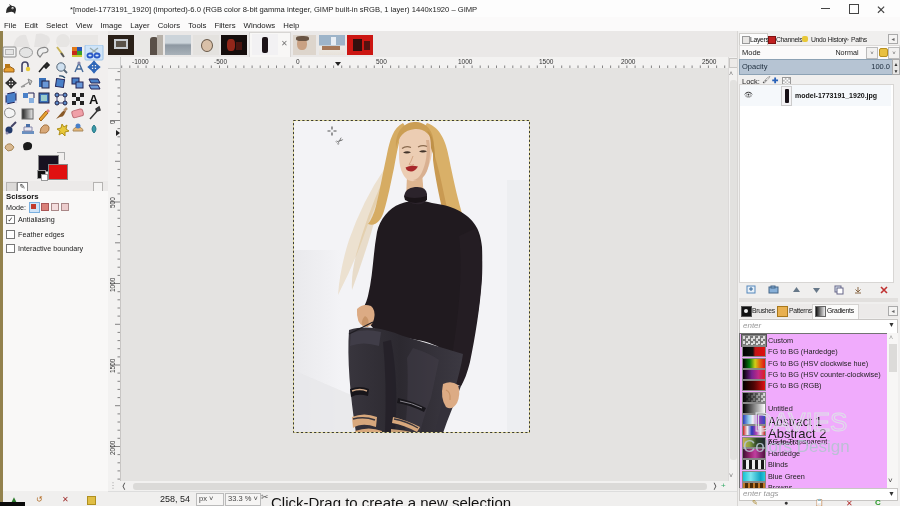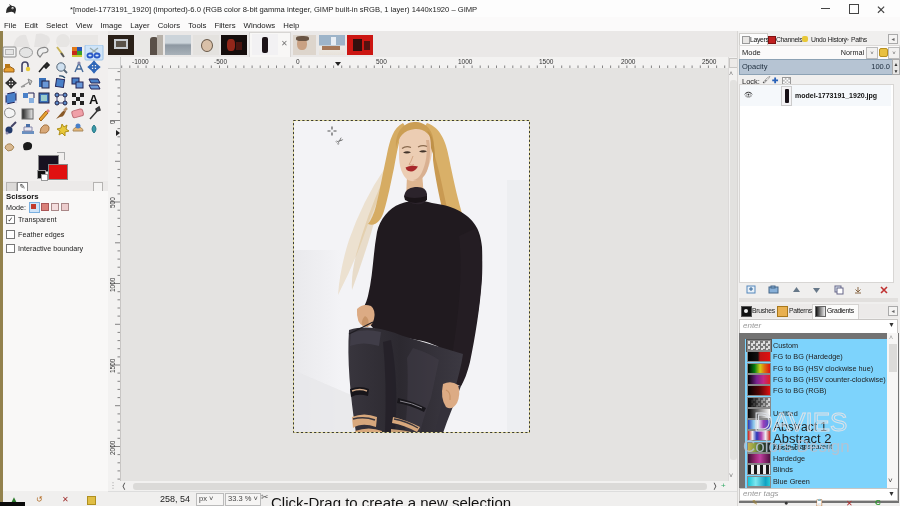--- a/index.html
+++ b/index.html
@@ -153,21 +153,21 @@
 <div class="abs" style="left:93px;top:182px;width:8px;height:8px;background:#f5f4f3;border:1px solid #b5b3b1;"></div>
 <div class="abs" style="left:3px;top:191px;width:105px;height:300px;background:#f9f8f7;"></div>
 <div class="abs" style="left:6px;top:192px;font-size:7.8px;font-weight:bold;color:#111;">Scissors</div>
 <div class="abs" style="left:6px;top:203px;font-size:7.2px;color:#222;">Mode:</div>
 <div class="abs" style="left:29px;top:202px;width:9px;height:9px;background:#cfe3f7;border:1px solid #7ab0e0;"></div>
 <div class="abs" style="left:31px;top:204px;width:5px;height:5px;background:#c2392b;"></div>
 <div class="abs" style="left:41px;top:203px;width:6px;height:6px;background:#d98078;border:1px solid #a55;"></div>
 <div class="abs" style="left:51px;top:203px;width:6px;height:6px;background:#f3dddd;border:1px solid #a88;"></div>
 <div class="abs" style="left:61px;top:203px;width:6px;height:6px;background:#eccccc;border:1px solid #a88;"></div>
 <div class="abs" style="left:6px;top:215px;width:7px;height:7px;background:#fff;border:1px solid #777;font-size:7px;line-height:7px;color:#333;text-align:center;">✓</div>
-<div class="abs" style="left:18px;top:215px;font-size:7.2px;color:#222;">Transparent</div>
+<div class="abs" style="left:18px;top:215px;font-size:7.2px;color:#222;">Antialiasing</div>
 <div class="abs" style="left:6px;top:230px;width:7px;height:7px;background:#fff;border:1px solid #777;"></div>
 <div class="abs" style="left:18px;top:230px;font-size:7.2px;color:#222;">Feather edges</div>
 <div class="abs" style="left:6px;top:244px;width:7px;height:7px;background:#fff;border:1px solid #777;"></div>
 <div class="abs" style="left:18px;top:244px;font-size:7.2px;color:#222;">Interactive boundary</div>
 
 <div class="abs" style="left:10px;top:495px;font-size:8px;color:#2b7a2b;">▲</div>
 <div class="abs" style="left:36px;top:495px;font-size:8px;color:#b06820;">↺</div>
 <div class="abs" style="left:62px;top:495px;font-size:8px;color:#a03030;">✕</div>
 <div class="abs" style="left:87px;top:496px;width:7px;height:7px;background:#e0be45;border:1px solid #b09020;"></div>
 
@@ -505,21 +505,21 @@
 <div class="abs" style="left:768px;top:36px;width:6px;height:6px;background:#c02020;border:1px solid #801010;"></div>
 <div class="abs" style="left:776px;top:36px;font-size:6.8px;letter-spacing:-0.3px;color:#222;">Channels</div>
 <div class="abs" style="left:802px;top:36px;width:6px;height:6px;background:#e8c838;border-radius:2px;"></div>
 <div class="abs" style="left:811px;top:36px;font-size:6.8px;letter-spacing:-0.3px;color:#222;">Undo History</div>
 <div class="abs" style="left:845px;top:35px;font-size:7px;color:#555;">⤷</div>
 <div class="abs" style="left:851px;top:36px;font-size:6.8px;letter-spacing:-0.3px;color:#222;">Paths</div>
 <div class="abs" style="left:888px;top:34px;width:8px;height:8px;border:1px solid #aaa;background:#f4f3f2;font-size:6px;text-align:center;line-height:8px;color:#666;">◂</div>
 
 <div class="abs" style="left:739px;top:45px;width:159px;height:14px;background:#fbfafa;border:1px solid #dcdad8;"></div>
 <div class="abs" style="left:742px;top:48px;font-size:7.5px;color:#222;">Mode</div>
-<div class="abs" style="left:830px;top:48px;width:34px;text-align:right;font-size:7.2px;color:#222;">Normal</div>
+<div class="abs" style="left:830px;top:48px;width:34px;text-align:center;font-size:7.2px;color:#222;">Normal</div>
 <div class="abs" style="left:866px;top:47px;width:10px;height:10px;background:#f2f1f0;border:1px solid #bbb;font-size:6px;text-align:center;line-height:10px;color:#555;">˅</div>
 <div class="abs" style="left:879px;top:48px;width:7px;height:7px;background:#e8c040;border-radius:2px;border:1px solid #b89020;"></div>
 <div class="abs" style="left:888px;top:47px;width:10px;height:10px;background:#f2f1f0;border:1px solid #bbb;font-size:6px;text-align:center;line-height:10px;color:#555;">˅</div>
 
 <div class="abs" style="left:739px;top:59px;width:153px;height:14px;background:#b6c4d3;border:1px solid #8da2b4;"></div>
 <div class="abs" style="left:742px;top:62px;font-size:7.5px;color:#1a2a3a;">Opacity</div>
 <div class="abs" style="left:866px;top:62px;width:24px;font-size:7.5px;color:#1a2a3a;text-align:right;">100.0</div>
 <div class="abs" style="left:892px;top:59px;width:6px;height:14px;background:#e8e7e6;border:1px solid #aaa;">
     <div style="position:absolute;left:0.5px;top:1px;font-size:5px;color:#333;">▲</div>
     <div style="position:absolute;left:0.5px;bottom:0px;font-size:5px;color:#333;">▼</div>
@@ -564,21 +564,21 @@
 <div class="abs" style="left:789px;top:307px;font-size:6.8px;letter-spacing:-0.3px;color:#222;">Patterns</div>
 <div class="abs" style="left:812px;top:304px;width:45px;height:14px;background:#fbfbfa;border:1px solid #d5d3d1;border-bottom:none;"></div>
 <div class="abs" style="left:815px;top:306px;width:9px;height:9px;background:linear-gradient(90deg,#111,#999 60%,#eee);border:1px solid #666;"></div>
 <div class="abs" style="left:827px;top:307px;font-size:6.8px;letter-spacing:-0.3px;color:#111;">Gradients</div>
 <div class="abs" style="left:888px;top:306px;width:8px;height:8px;border:1px solid #aaa;background:#f4f3f2;font-size:6px;text-align:center;line-height:8px;color:#666;">◂</div>
 
 <div class="abs" style="left:739px;top:319px;width:157px;height:13px;background:#ffffff;border:1px solid #c8c6c4;"></div>
 <div class="abs" style="left:743px;top:321px;font-size:8px;font-style:italic;color:#999;">enter</div>
 <div class="abs" style="left:888px;top:321px;font-size:7px;color:#333;">▼</div>
 
-<div class="abs" style="left:739px;top:333px;width:148px;height:158px;background:#7dd3fc;border:6px solid #737373;overflow:hidden;" id="gradlist">
+<div class="abs" style="left:739px;top:333px;width:148px;height:158px;background:#f0abfc;border:1px solid #737373;overflow:hidden;" id="gradlist">
     <div style="position:absolute;left:2px;top:1px;width:22px;height:9px;background:repeating-conic-gradient(#777 0% 25%, #ddd 0% 50%) 0 0/5px 5px;outline:1px solid #555;border:0.5px solid #888;"></div>
     <div style="position:absolute;left:28px;top:2px;font-size:7.3px;color:#222;white-space:nowrap;">Custom</div>
     <div style="position:absolute;left:2px;top:12.3px;width:22px;height:9px;background:linear-gradient(90deg,#000 0%,#111 45%,#c01414 55%,#e01010 100%);border:0.5px solid #888;"></div>
     <div style="position:absolute;left:28px;top:13.3px;font-size:7.3px;color:#222;white-space:nowrap;">FG to BG (Hardedge)</div>
     <div style="position:absolute;left:2px;top:23.6px;width:22px;height:9px;background:linear-gradient(90deg,#000,#067d10 30%,#cfd017 55%,#e06c10 75%,#df1212);border:0.5px solid #888;"></div>
     <div style="position:absolute;left:28px;top:24.6px;font-size:7.3px;color:#222;white-space:nowrap;">FG to BG (HSV clockwise hue)</div>
     <div style="position:absolute;left:2px;top:34.900000000000006px;width:22px;height:9px;background:linear-gradient(90deg,#000,#7a2290 40%,#c22a86 70%,#df2020);border:0.5px solid #888;"></div>
     <div style="position:absolute;left:28px;top:35.900000000000006px;font-size:7.3px;color:#222;white-space:nowrap;">FG to BG (HSV counter-clockwise)</div>
     <div style="position:absolute;left:2px;top:46.2px;width:22px;height:9px;background:linear-gradient(90deg,#000,#500606 50%,#df1010);border:0.5px solid #888;"></div>
     <div style="position:absolute;left:28px;top:47.2px;font-size:7.3px;color:#222;white-space:nowrap;">FG to BG (RGB)</div>

